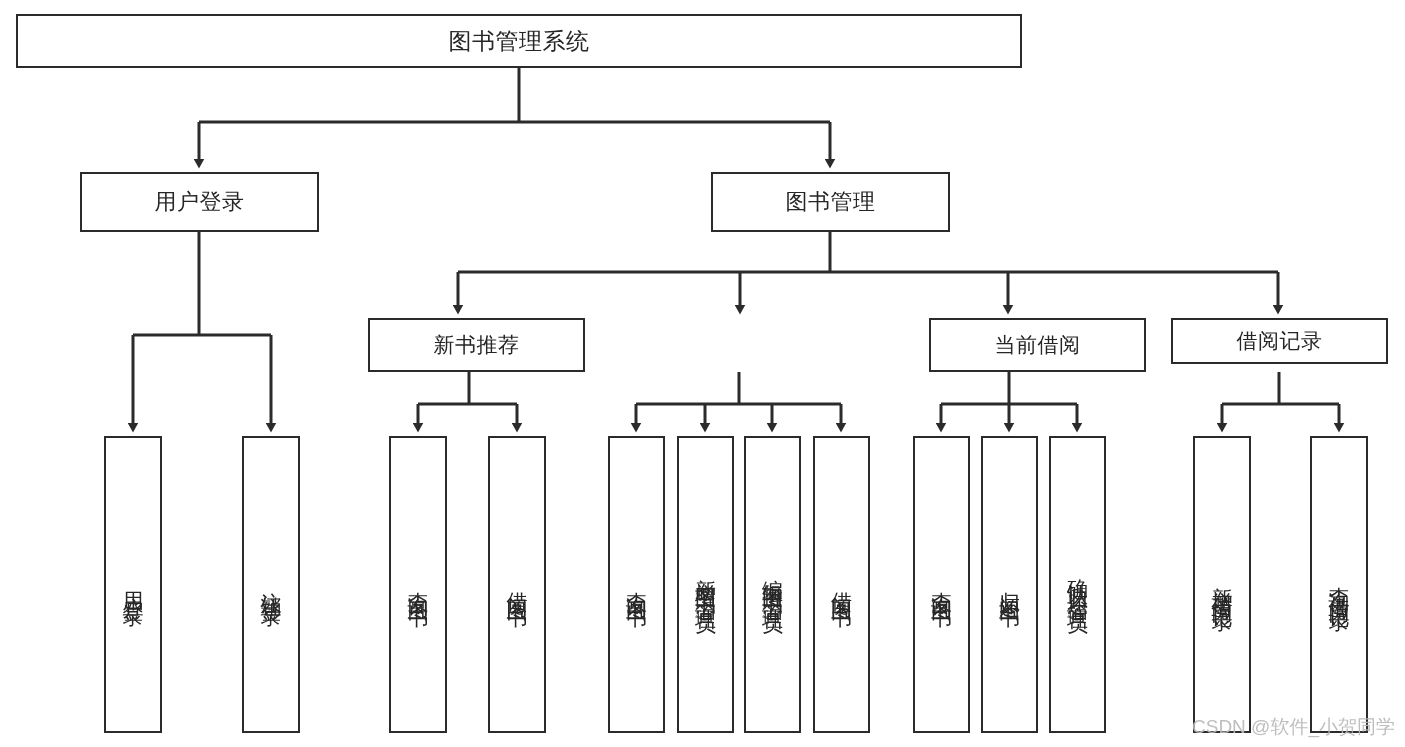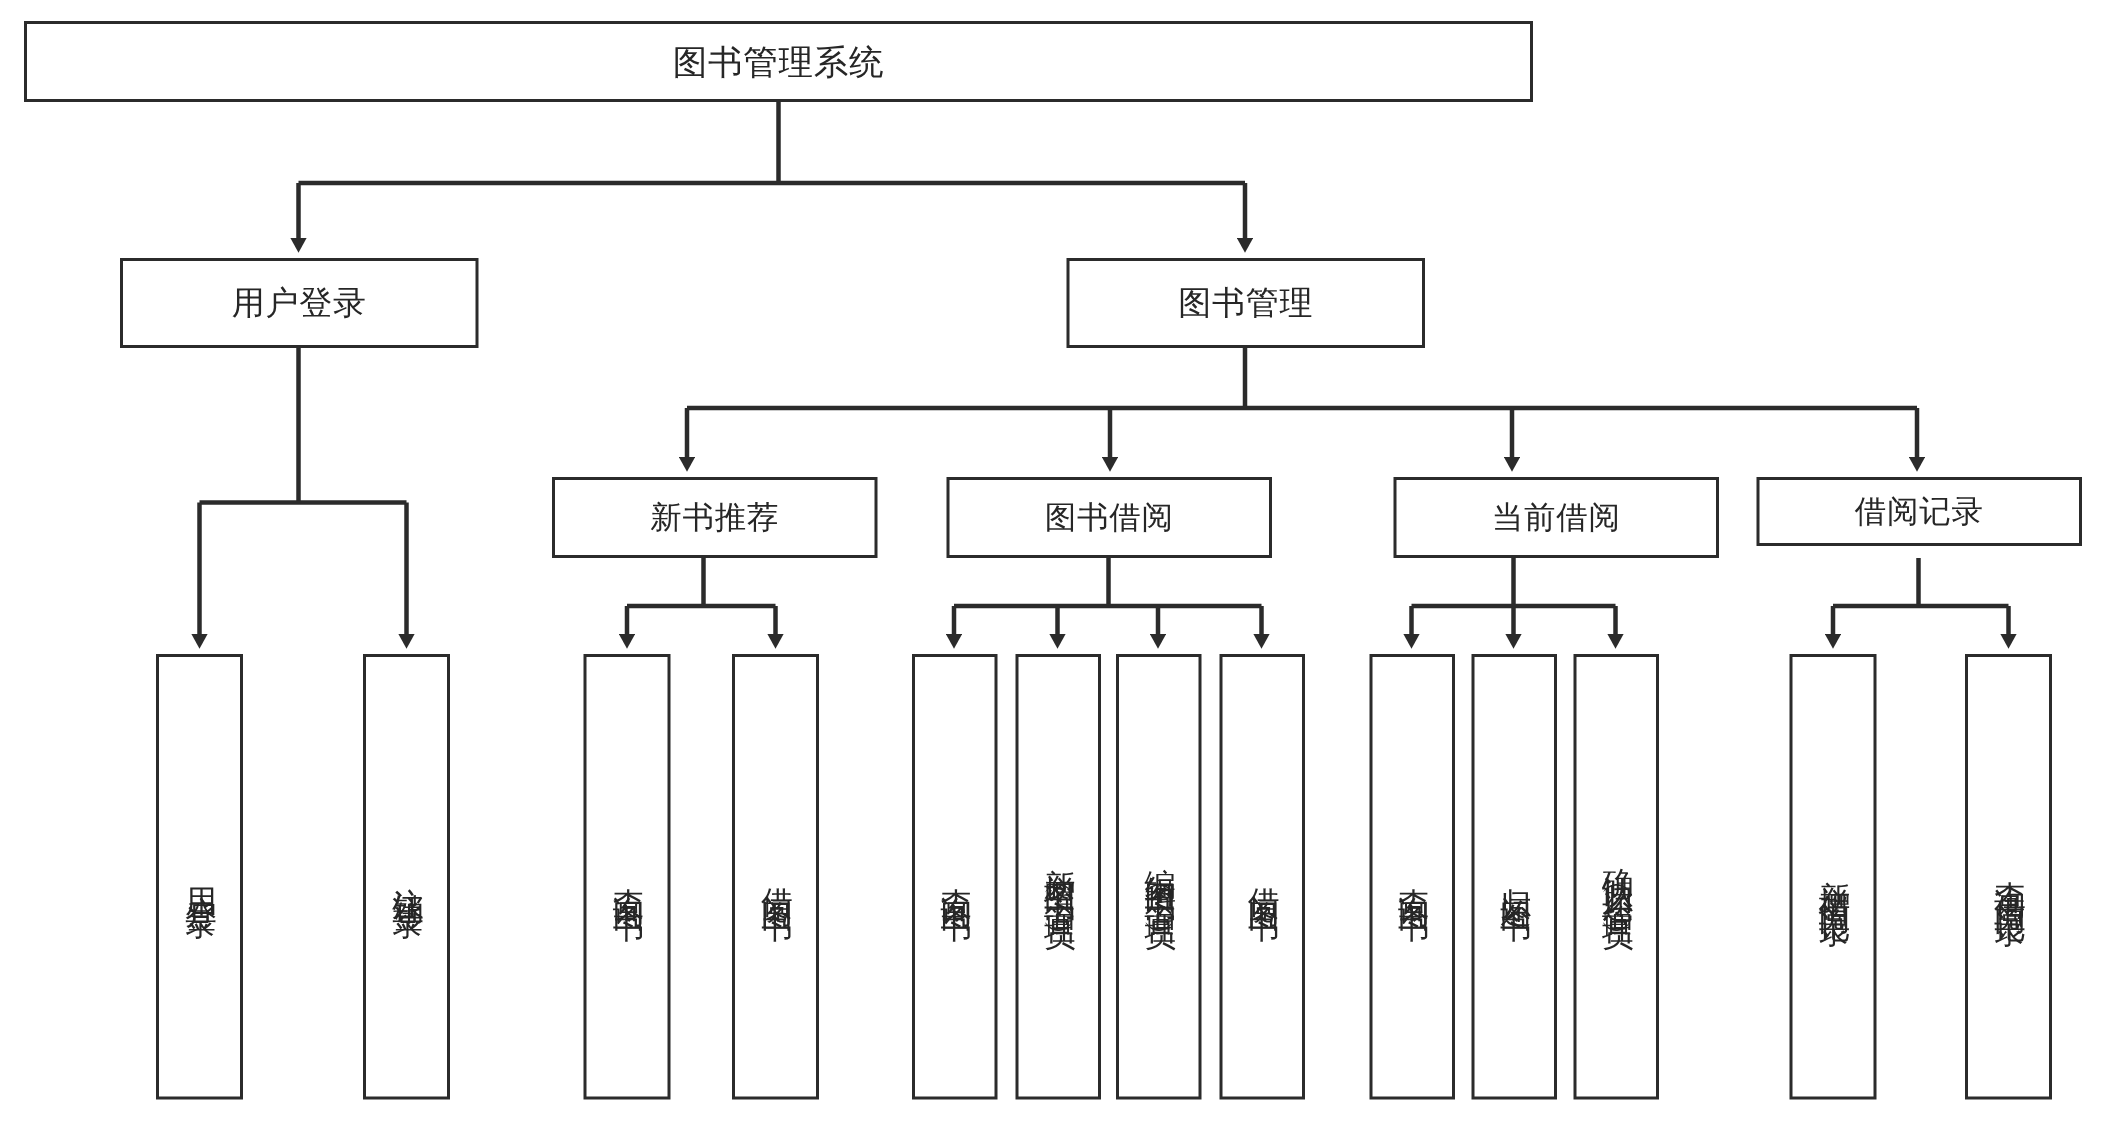--- a/index.html
+++ b/index.html
@@ -140,23 +140,20 @@
   </div>
 
   <div class="node horiz tier1" style="left:711px; top:172px; width:239px; height:60px;">
     <span class="node-label">图书管理</span>
   </div>
 
   <div class="node horiz tier2" style="left:368px; top:318px; width:217px; height:54px;">
     <span class="node-label">新书推荐</span>
   </div>
 
-  <div class="node horiz tier2" style="left:631px; top:318px; width:217px; height:54px;">
-    <span class="node-label">图书借阅</span>
-  </div>
 
   <div class="node horiz tier2" style="left:901px; top:318px; width:217px; height:54px;margin-left:28px;">
     <span class="node-label">当前借阅</span>
   </div>
 
   <div class="node horiz tier2" style="left:1171px; top:318px; width:217px; height:46px;">
     <span class="node-label">借阅记录</span>
   </div>
 
   <div class="node vert leaf" style="left:104px; top:436px; width:58px; height:297px;">
@@ -204,14 +201,15 @@
   </div>
 
   <div class="node vert leaf" style="left:1193px; top:436px; width:58px; height:297px;">
     <span class="node-label">新增借阅记录</span>
   </div>
 
   <div class="node vert leaf" style="left:1310px; top:436px; width:58px; height:297px;">
     <span class="node-label">查询借阅记录</span>
   </div>
 
+  <div class="watermark" style="left:1192px; top:714px;">CSDN @软件_小贺同学</div>
 
 </div>
 
 </body></html>

